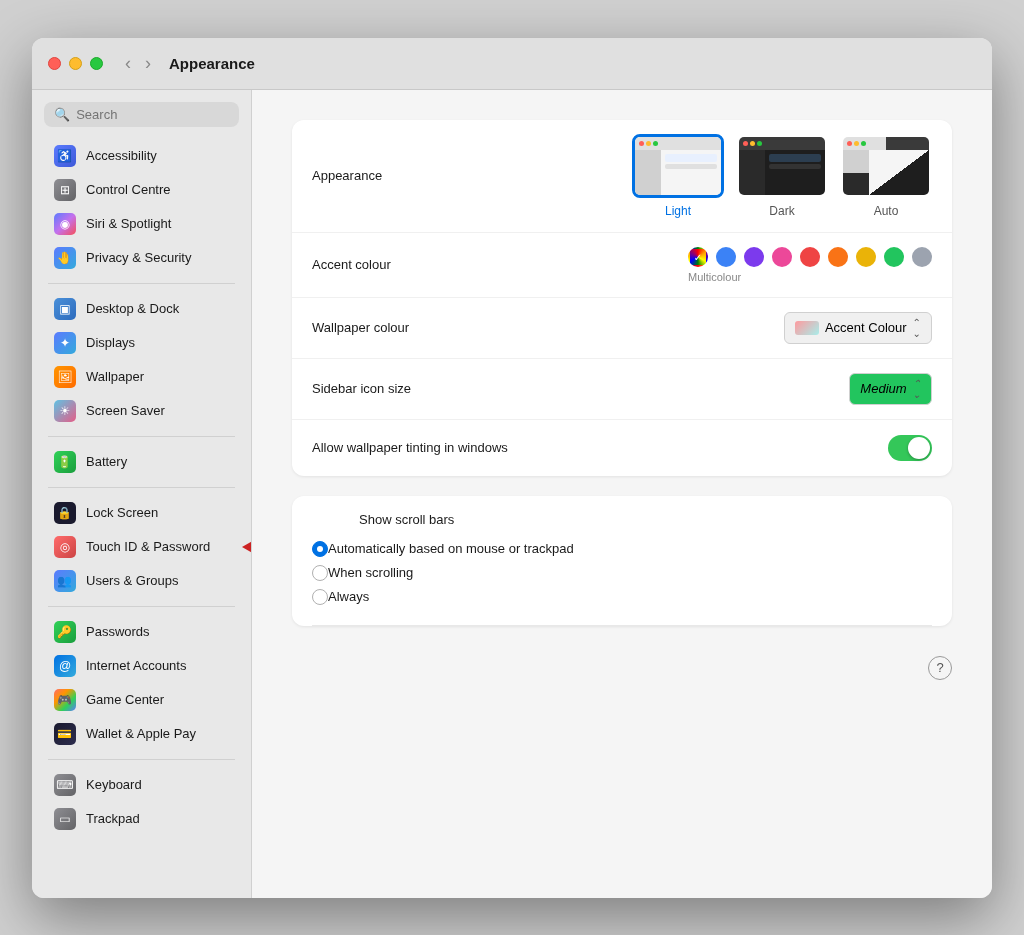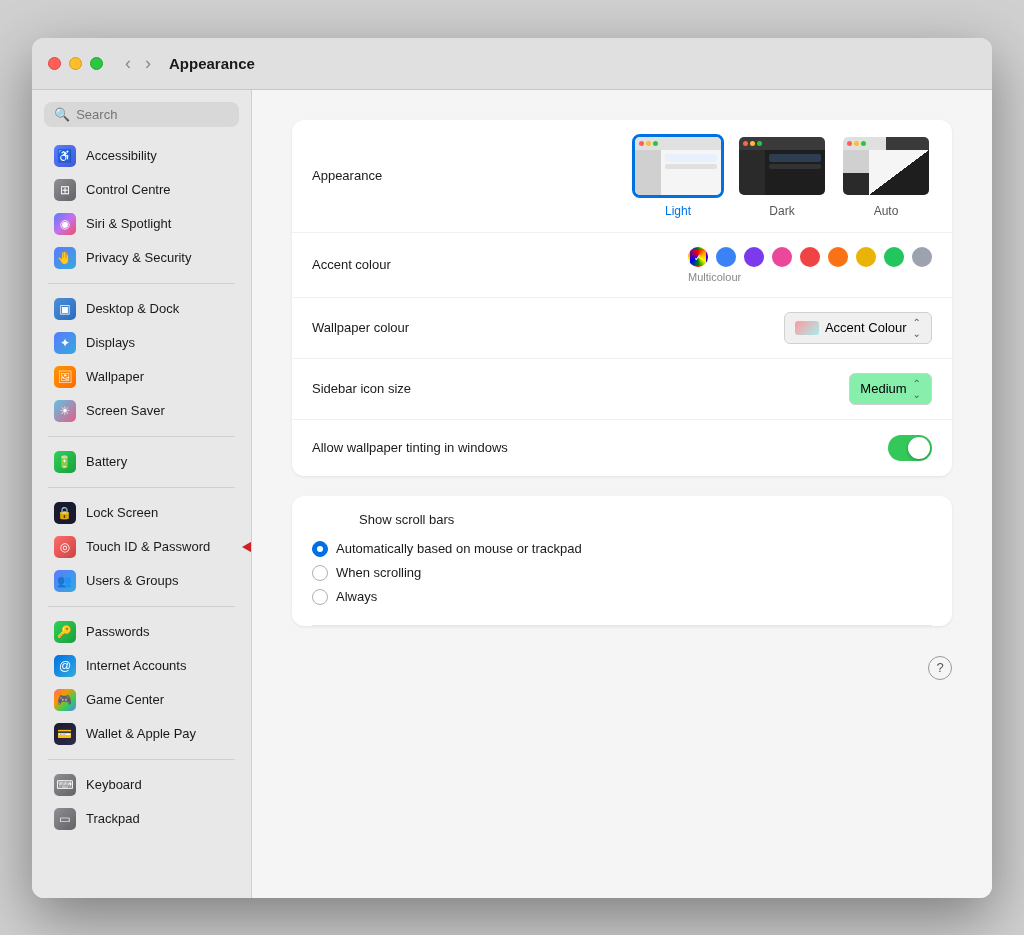--- a/index.html
+++ b/index.html
@@ -226,26 +226,27 @@
       height: 14px;
       border-radius: 3px;
       background: linear-gradient(135deg, #ff9a9e, #a8edea);
     }
     .select-arrow { font-size: 10px; color: #555; }
     
     .size-selector {
       display: flex;
       align-items: center;
       gap: 6px;
-      background: #86efac;
+      background: #22c55e;
       border: 1px solid #d0d0d0;
       border-radius: 6px;
       padding: 4px 10px;
       cursor: pointer;
       font-size: 13px;
+      font-style: italic;
     }
     
     .toggle {
       width: 44px;
       height: 26px;
       border-radius: 13px;
       background: #34c759;
       position: relative;
       cursor: pointer;
     }
@@ -267,21 +268,20 @@
     .radio-section-title {
       font-size: 13px;
       color: #1a1a1a;
       font-weight: 500;
       margin-bottom: 10px;
       margin-left: 47px;
     }
     .radio-option {
       display: flex;
       align-items: center;
-      gap: 8px;
       padding: 4px 0;
       font-size: 13px;
       color: #1a1a1a;
       cursor: pointer;
     }
     .radio-btn {
       width: 16px;
       height: 16px;
       border-radius: 50%;
       border: 1.5px solid #b0b0b0;

